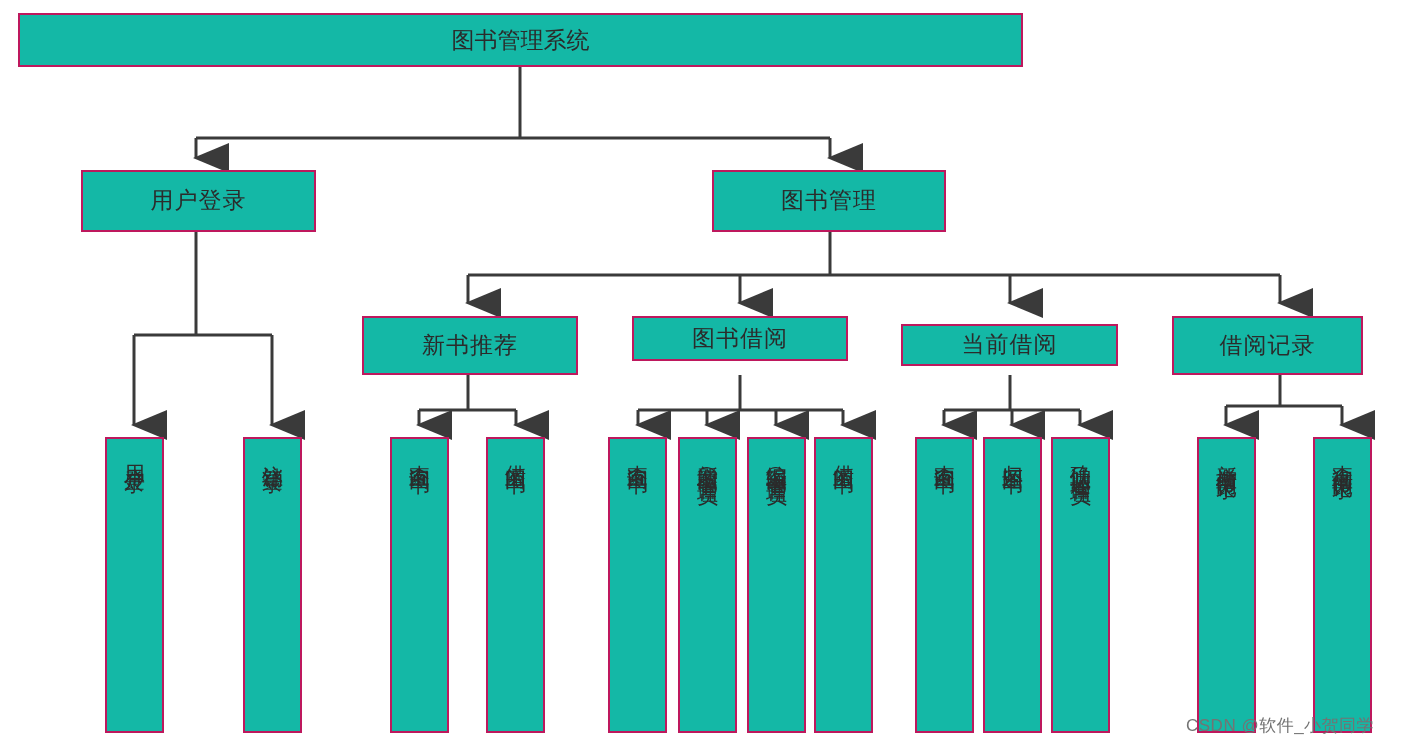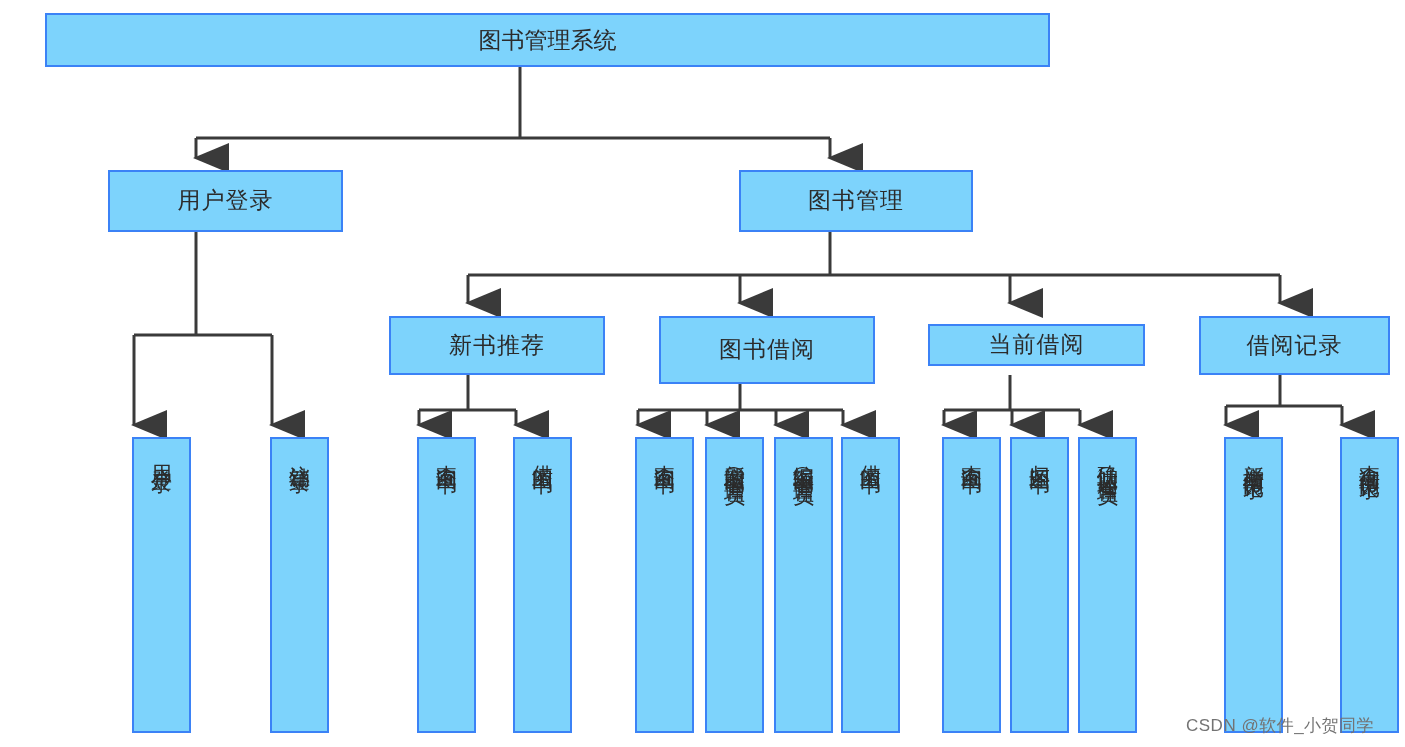--- a/index.html
+++ b/index.html
@@ -20,27 +20,26 @@
   #edges {
     position: absolute;
     left: 0;
     top: 0;
     width: 1405px;
     height: 747px;
   }
   .node {
     position: absolute;
     box-sizing: border-box;
-    background: #7dd3fc;
-    border: 2px solid #3b82f6;
+    background: #14b8a6;
+    border: 2px solid #be185d;
     display: flex;
     align-items: center;
     justify-content: center;
     color: #2b2b2b;
-    margin-left: 27px;
   }
   .node.horiz {
     font-size: 23px;
     letter-spacing: 1px;
     line-height: 1.1;
   }
   .node.root {
     font-size: 23px;
   }
   .node.leaf {
@@ -131,21 +130,21 @@
   <div class="node horiz" style="left:81px; top:170px; width:235px; height:62px;">
     <span>用户登录</span>
   </div>
   <div class="node horiz" style="left:712px; top:170px; width:234px; height:62px;justify-content:center;">
     <span>图书管理</span>
   </div>
 
   <div class="node horiz" style="left:362px; top:316px; width:216px; height:59px;">
     <span>新书推荐</span>
   </div>
-  <div class="node horiz" style="left:632px; top:316px; width:216px; height:68px;">
+  <div class="node horiz" style="left:632px; top:316px; width:216px; height:45px;">
     <span>图书借阅</span>
   </div>
   <div class="node horiz" style="left:901px; top:324px; width:217px; height:42px;">
     <span>当前借阅</span>
   </div>
   <div class="node horiz" style="left:1172px; top:316px; width:191px; height:59px;">
     <span>借阅记录</span>
   </div>
 
   <div class="node leaf" style="left:105px; top:437px; width:59px; height:296px;">

